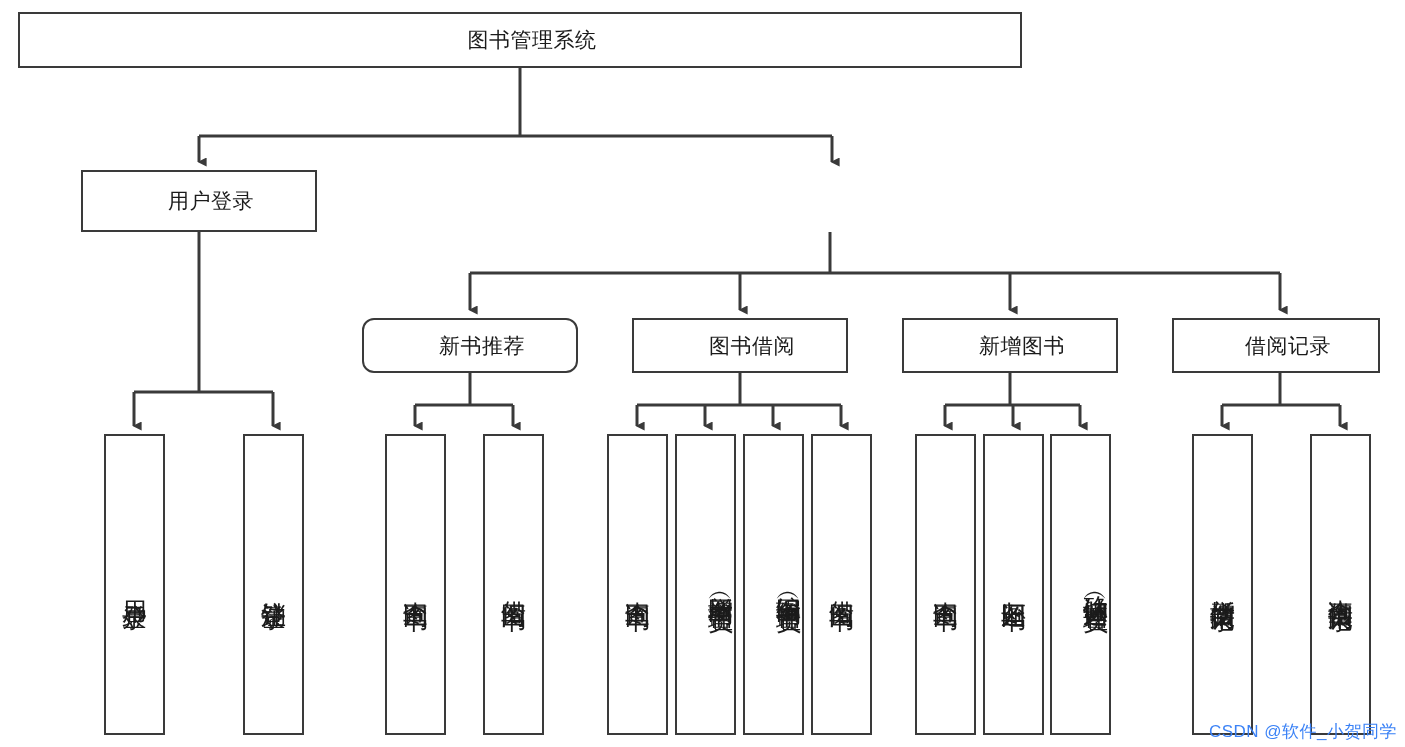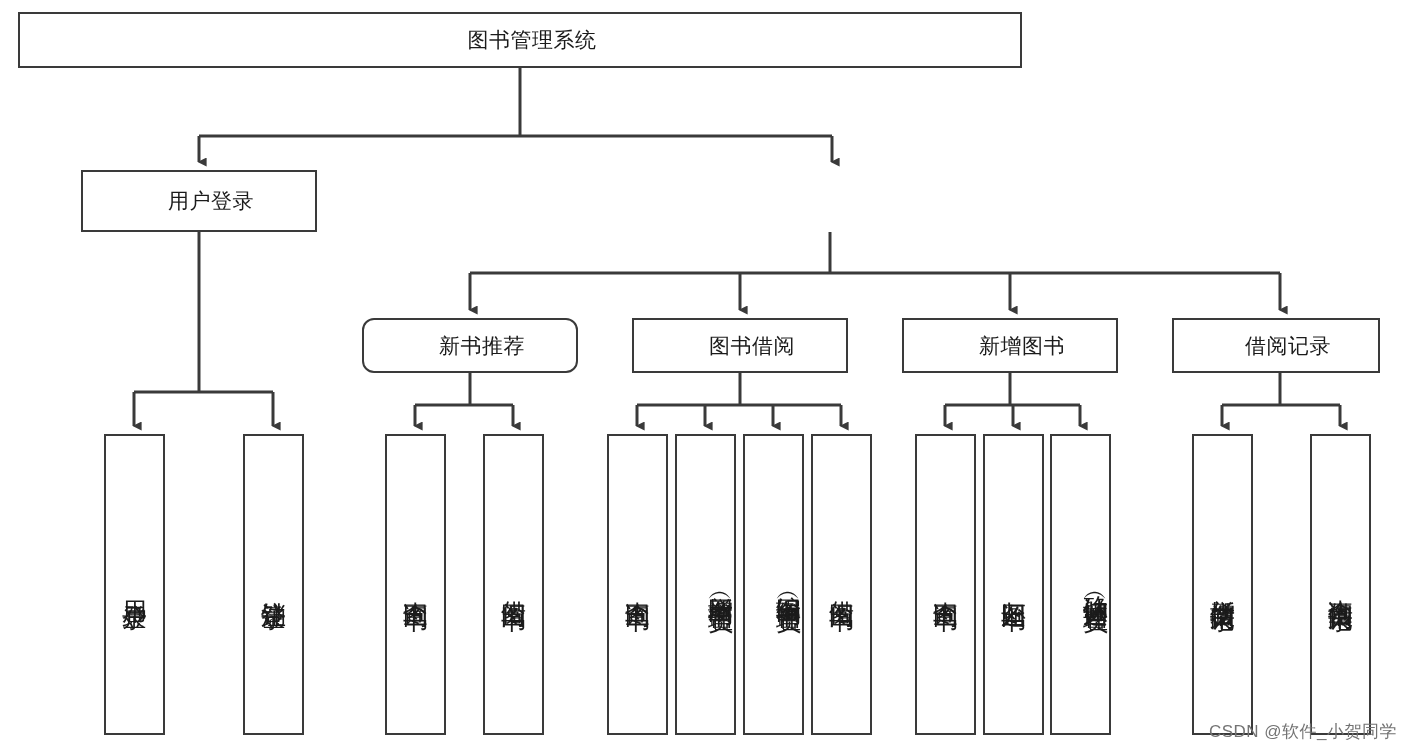--- a/index.html
+++ b/index.html
@@ -53,21 +53,21 @@
     justify-content: center;
   }
   .node-v-center {
     align-items: center;
   }
   #watermark {
     position: absolute;
     right: 8px;
     bottom: 4px;
     font-size: 17px;
-    color: #737373;
+    color: #3b82f6;
     white-space: nowrap;
     letter-spacing: 0.5px;
   }
 </style>
 </head>
 <body>
 
 <div id="diagram-root">
 
   <svg id="connector-layer" viewBox="0 0 1405 747" xmlns="http://www.w3.org/2000/svg">

